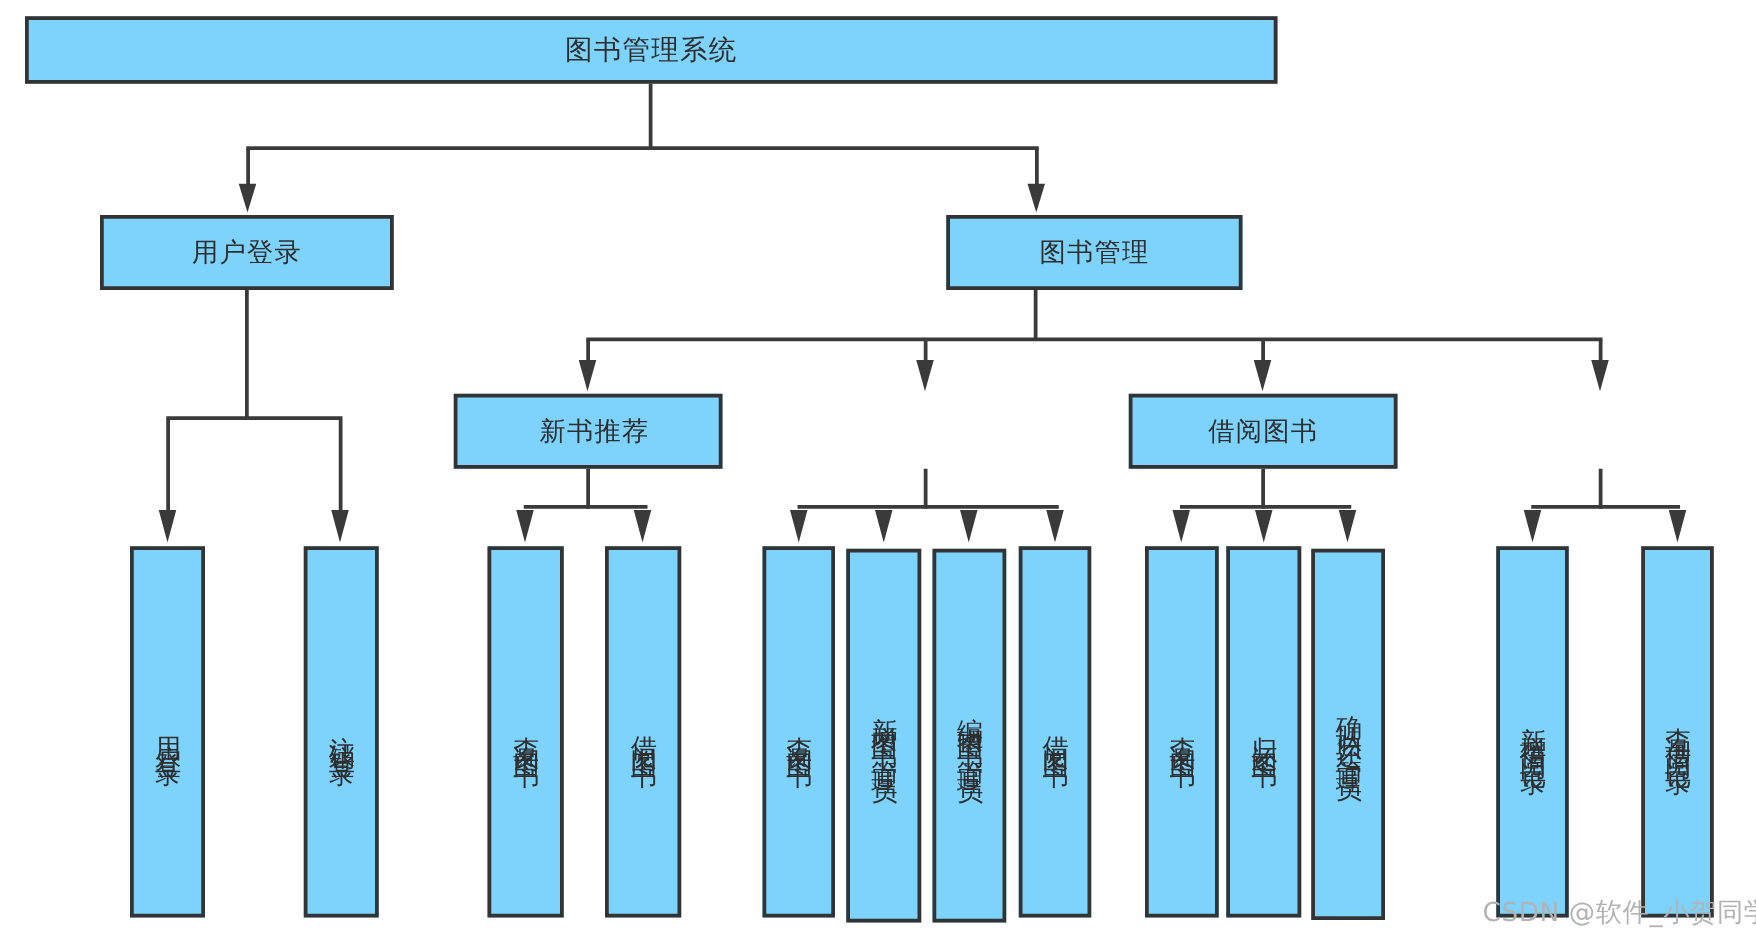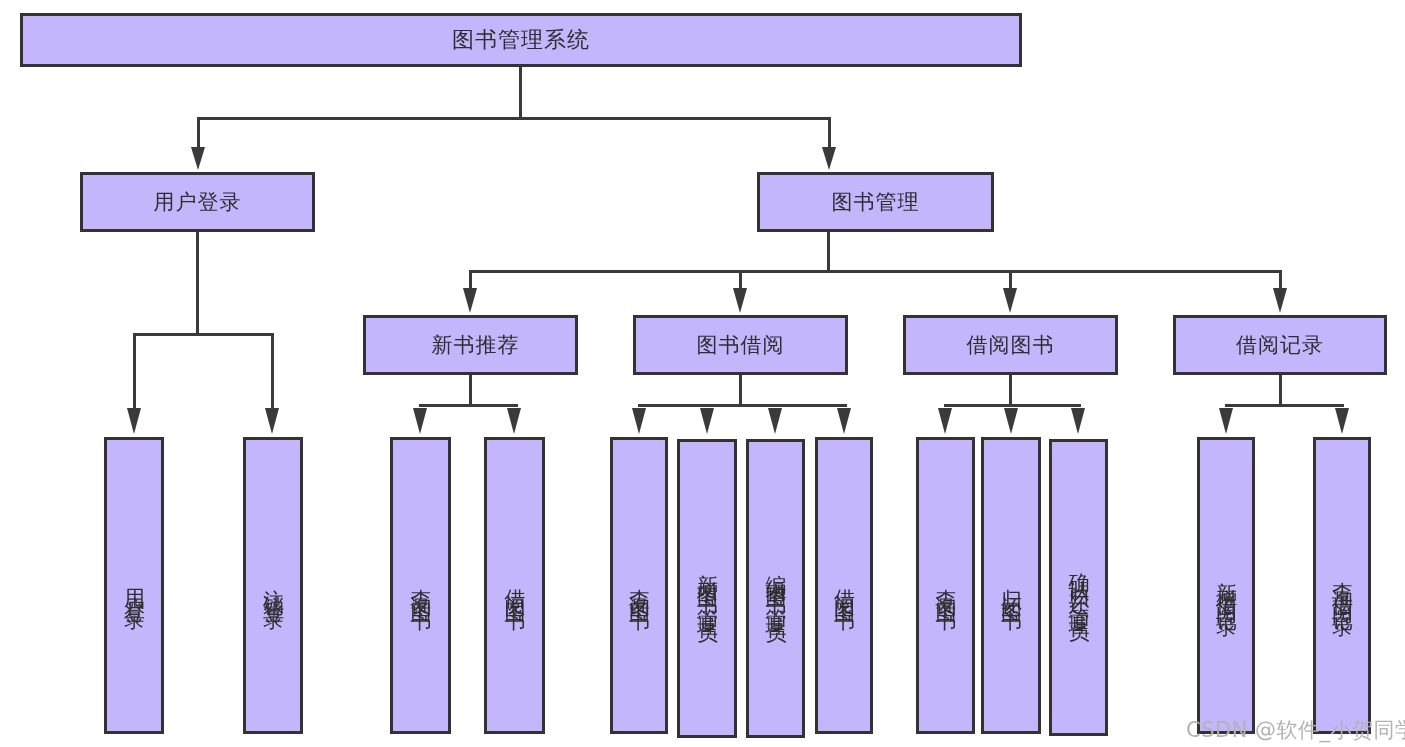--- a/index.html
+++ b/index.html
@@ -1,21 +1,21 @@
 <!DOCTYPE html>
 <html><head>
 <meta charset="utf-8">
 <style>
   html,body{margin:0;padding:0;background:#ffffff;}
   .stage{
     position:relative;width:1405px;height:747px;background:#ffffff;
     font-family:"DejaVu Sans","Liberation Sans",sans-serif;overflow:hidden;
   }
   .box{
-    position:absolute;background:#c4b5fd;border:3px solid #333333;box-sizing:border-box;
+    position:absolute;background:#7dd3fc;border:3px solid #333333;box-sizing:border-box;
     display:flex;align-items:center;justify-content:center;color:#2e2e2e;
   }
   .hbox{font-size:21px;letter-spacing:1px;white-space:nowrap;}
   .root{font-size:22px;}
   .vbox{font-size:21px;}
   .vtext{
     writing-mode:vertical-rl;text-orientation:mixed;
     letter-spacing:7px;line-height:1;display:block;
   }
   .line{position:absolute;background:#3a3a3a;}
@@ -91,28 +91,22 @@
   <div class="box hbox" style="left:80px;top:172px;width:235px;height:60px;">
     <span>用户登录</span>
   </div>
   <div class="box hbox" style="left:710px;top:172px;width:237px;height:60px;margin-left:47px;">
     <span>图书管理</span>
   </div>
 
   <div class="box hbox" style="left:363px;top:315px;width:215px;height:60px;padding-left:10px;">
     <span>新书推荐</span>
   </div>
-  <div class="box hbox" style="left:633px;top:315px;width:215px;height:60px;">
-    <span>图书借阅</span>
-  </div>
   <div class="box hbox" style="left:903px;top:315px;width:215px;height:60px;">
     <span>借阅图书</span>
-  </div>
-  <div class="box hbox" style="left:1173px;top:315px;width:214px;height:60px;">
-    <span>借阅记录</span>
   </div>
 
   <div class="box vbox" style="left:104px;top:437px;width:60px;height:297px;">
     <span class="vtext">用户登录</span>
   </div>
   <div class="box vbox" style="left:243px;top:437px;width:60px;height:297px;">
     <span class="vtext">注销登录</span>
   </div>
 
   <div class="box vbox" style="left:390px;top:437px;width:61px;height:297px;">

